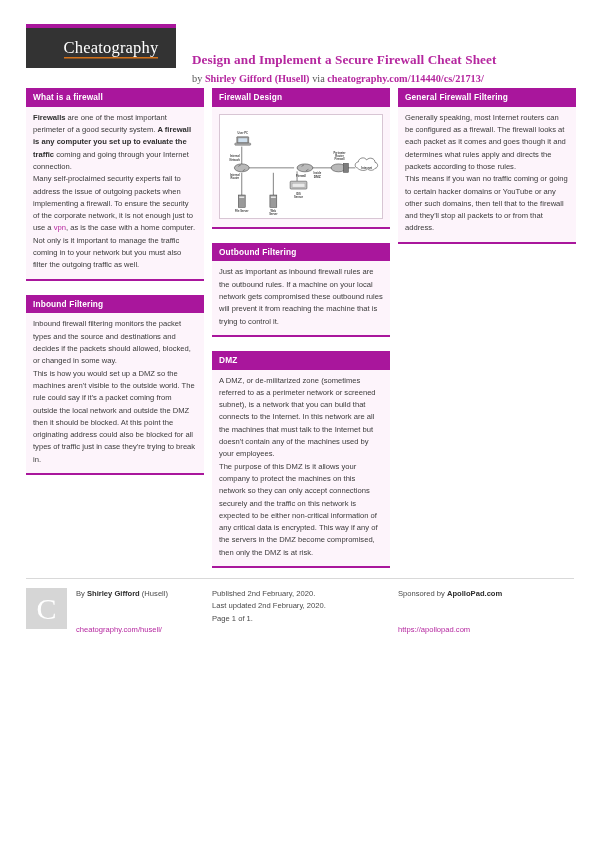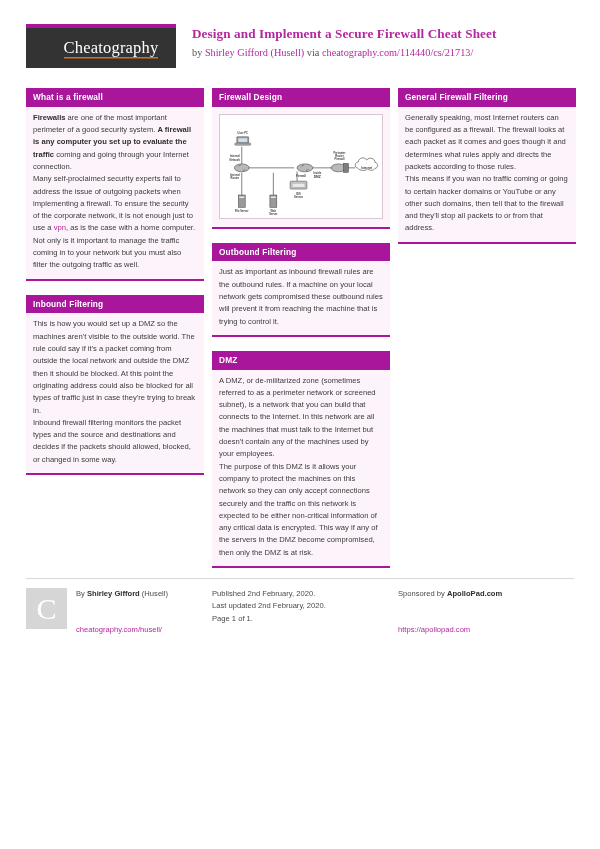--- a/index.html
+++ b/index.html
@@ -50,40 +50,41 @@
     position: relative;
     padding-bottom: 1px;
     background-image: linear-gradient(#d4721a, #d4721a);
     background-repeat: no-repeat;
     background-size: 100% 1.5px;
     background-position: 0 100%;
   }
   .title-block {
     margin-left: 16px;
     padding-top: 2px;
+    margin-top: 26px;
   }
   .sheet-title {
     font-family: "Liberation Serif", serif;
     font-size: 13.2px;
     font-weight: bold;
     color: #b5279f;
     line-height: 1.25;
     letter-spacing: 0.1px;
   }
   .sheet-byline {
     font-family: "Liberation Serif", serif;
     font-size: 10.3px;
     color: #555555;
     margin-top: 3px;
     line-height: 1.3;
   }
   .sheet-byline .lnk,
   .sheet-byline .nm {
     color: #b5279f;
-    font-weight: normal;
+    font-weight: bold;
     text-align: right;
   }
 
   
   .columns {
     display: flex;
     gap: 8px;
     align-items: flex-start;
     margin-top: 12px;
   }
@@ -206,22 +207,22 @@
         <div class="card-head">What is a firewall</div>
         <div class="card-body">
           <p><b>Firewalls</b><span> are one of the most important perimeter of a good security system.</span> <b>A firewall is any computer you set up to evaluate the traffic</b><span> coming and going through your Internet connection.</span></p>
           <p><span>Many self-proclaimed security experts fail to address the issue of outgoing packets when implementing a firewall. To ensure the security of the corporate network, it is not enough just to use a </span><span class="kw">vpn</span><span>, as is the case with a home computer. Not only is it important to manage the traffic coming in to your network but you must also filter the outgoing traffic as well.</span></p>
         </div>
       </div>
 
       <div class="card">
         <div class="card-head">Inbound Filtering</div>
         <div class="card-body">
+          <p>Inbound firewall filtering monitors the packet types and the source and destinations and decides if the packets should allowed, blocked, or changed in some way.</p>
           <p>This is how you would set up a DMZ so the machines aren't visible to the outside world. The rule could say if it's a packet coming from outside the local network and outside the DMZ then it should be blocked. At this point the originating address could also be blocked for all types of traffic just in case they're trying to break in.</p>
-          <p>Inbound firewall filtering monitors the packet types and the source and destinations and decides if the packets should allowed, blocked, or changed in some way.</p>
         </div>
       </div>
 
     </div>
 
     <div class="col">
 
       <div class="card">
         <div class="card-head">Firewall Design</div>
         <div class="card-body figure">

